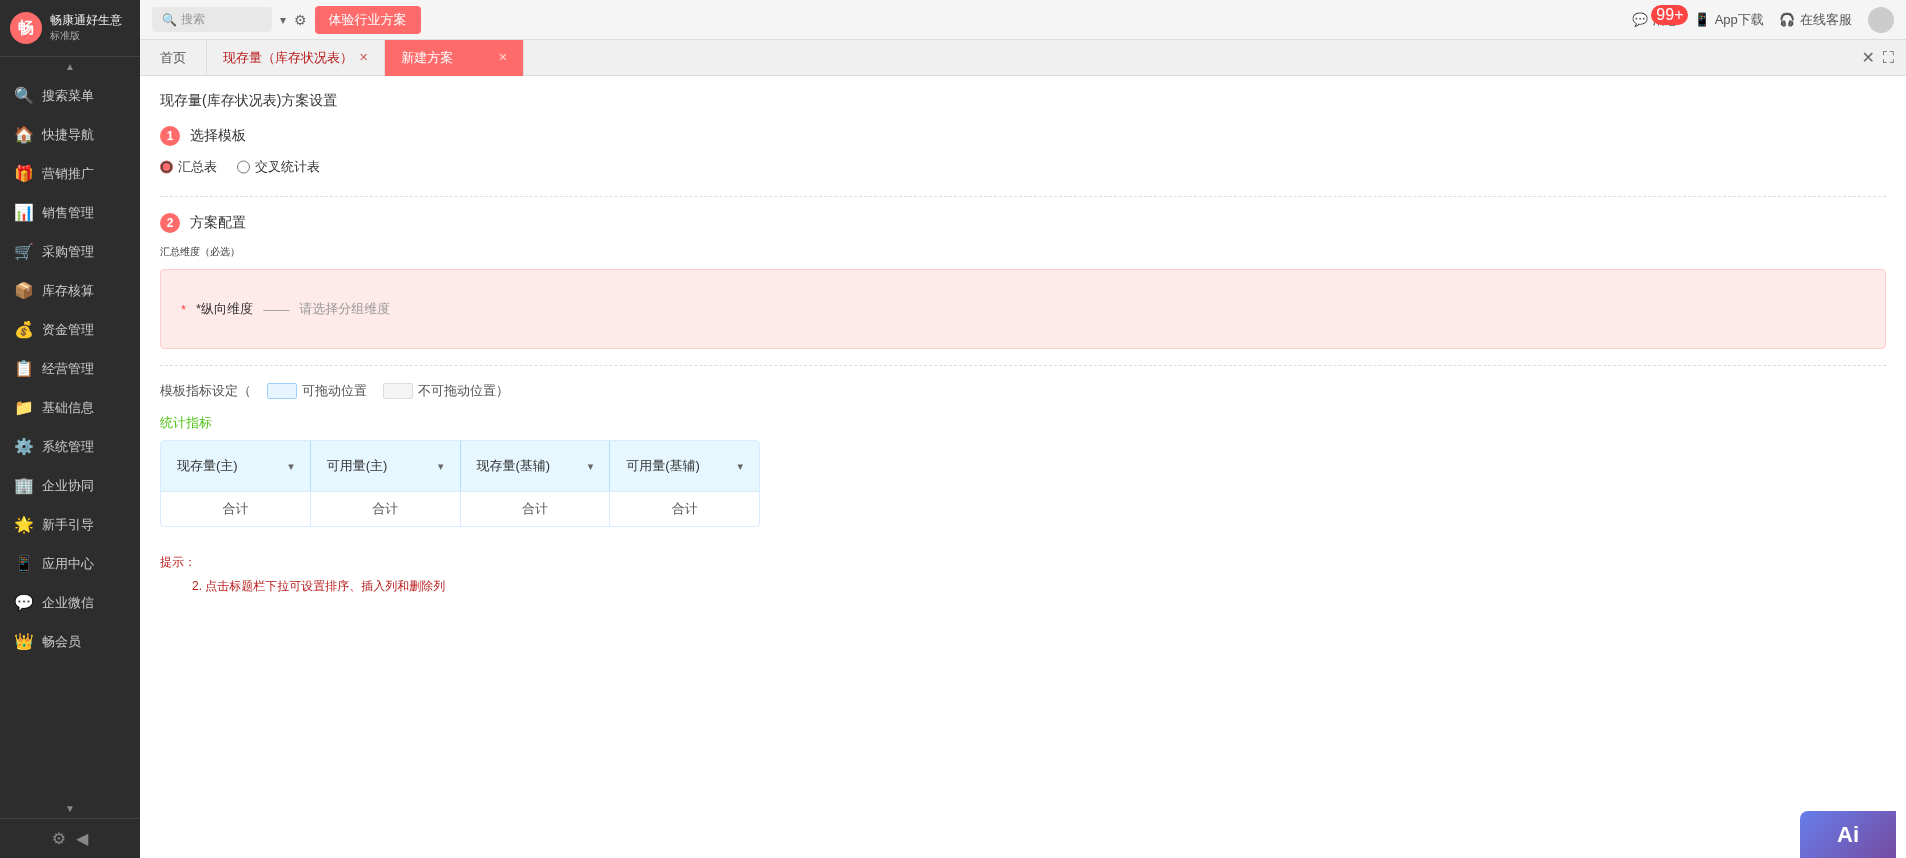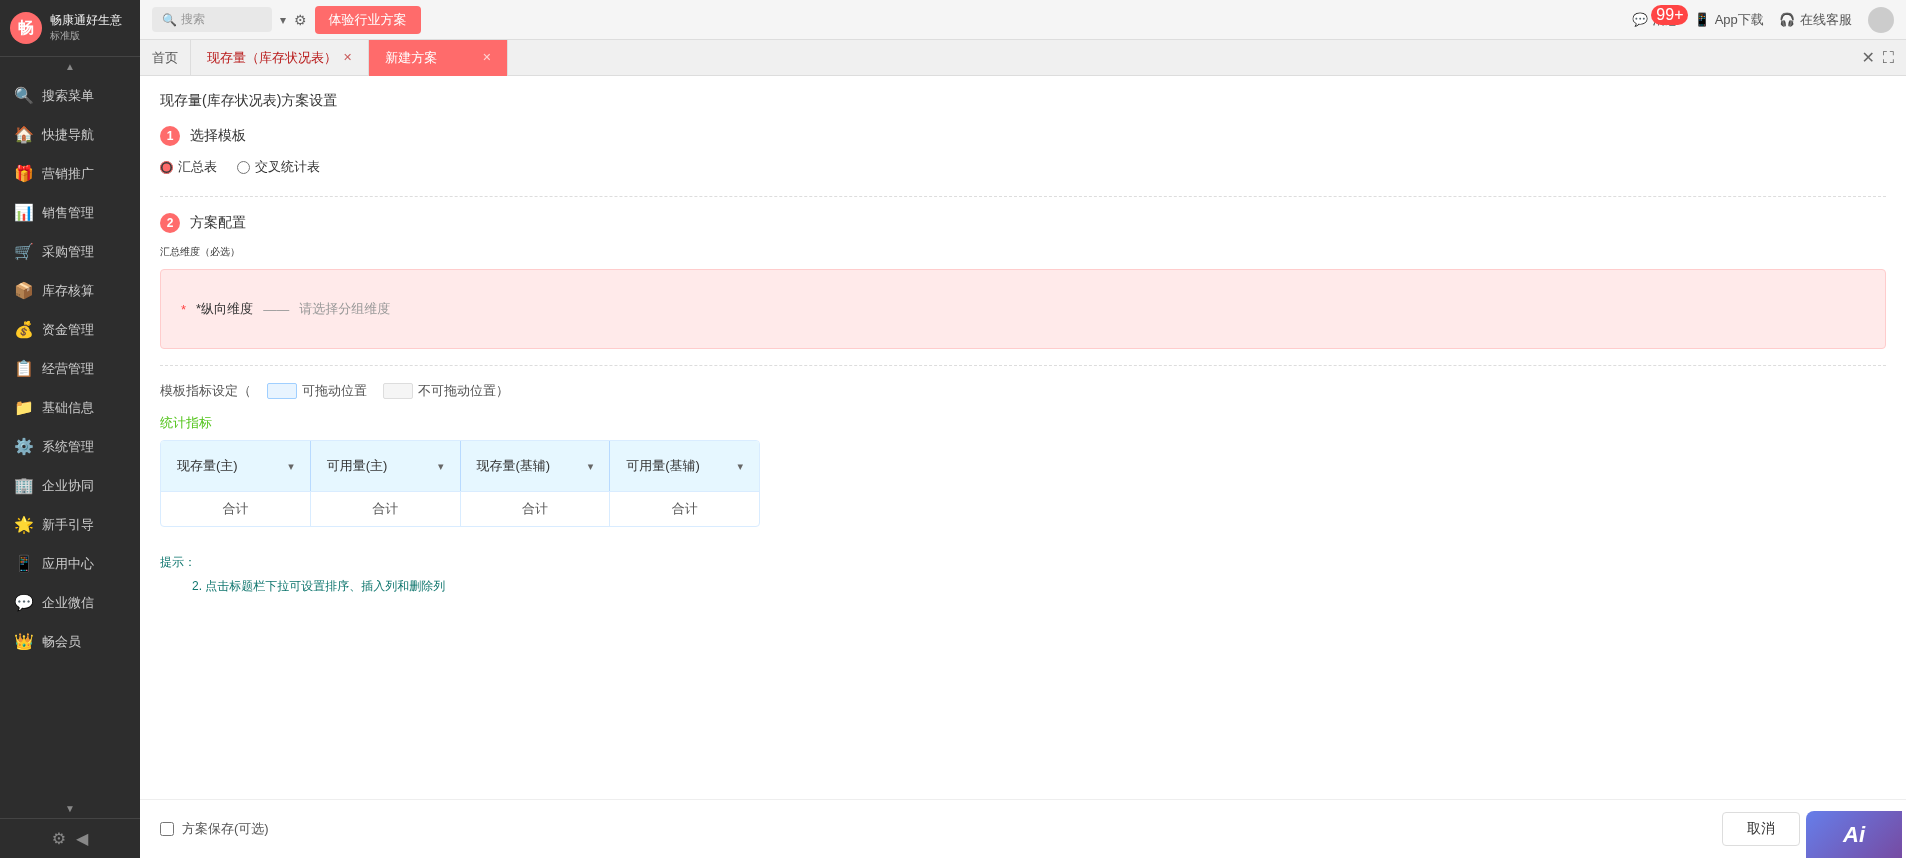--- a/index.html
+++ b/index.html
@@ -126,21 +126,21 @@
       font-size: 13px;
       color: #b91c1c;
       border-right: 1px solid #ddd;
     }
     .tab-item.active {
       background: #ff6b6b;
       color: white;
       gap: 45px;
     }
     .tab-item .tab-close { font-size: 11px; cursor: pointer; opacity: 0.7; }
-    .tab-home { padding: 0 12px; height: 36px; display: flex; align-items: center; color: #555; font-size: 13px; cursor: pointer; border-right: 1px solid #ddd; }
+    .tab-home { padding: 0 20px; height: 36px; display: flex; align-items: center; color: #555; font-size: 13px; cursor: pointer; border-right: 1px solid #ddd; }
 
     .tabs-right-controls {
       margin-left: auto;
       display: flex; align-items: center; gap: 8px; padding-right: 12px;
     }
     .tab-control-btn { font-size: 16px; cursor: pointer; color: #666; }
 
     
     .content {
       flex: 1;
@@ -158,21 +158,21 @@
       width: 20px; height: 20px;
       background: #ff6b6b;
       color: white;
       border-radius: 50%;
       display: flex; align-items: center; justify-content: center;
       font-size: 12px; font-weight: bold; flex-shrink: 0;
     }
     .step-title { font-size: 14px; color: #333; font-weight: 500; }
 
     .radio-group { display: flex; gap: 20px; align-items: center; }
-    .radio-item { display: flex; align-items: center; gap: 5px; cursor: pointer; font-size: 13px; color: #333; }
+    .radio-item { display: flex; gap: 5px; cursor: pointer; font-size: 13px; color: #333; }
     .radio-item input[type=radio] { accent-color: #ff6b6b; }
 
     .section-divider { border: none; border-top: 1px dashed #ddd; margin: 16px 0; }
 
     
     .config-label { font-size: 10px; color: #333; margin-bottom: 10px; }
     .dimension-box {
       background: #ffeaea;
       border: 1px solid #ffcccc;
       border-radius: 4px;
@@ -233,21 +233,21 @@
       border-right: 1px solid #d9ecff;
       border-top: 1px solid #d9ecff;
       font-size: 13px; color: #555;
       min-width: 140px;
     }
     .stats-col-cell:last-child { border-right: none; }
 
     .chevron-icon { font-size: 11px; color: #666; cursor: pointer; }
 
     
-    .tips-section { margin-top: 20px; color: #0f766e; font-size: 12px; line-height: 2; }
+    .tips-section { margin-top: 20px; color: #b91c1c; font-size: 12px; line-height: 2; }
     .tips-section .tip-item { display: flex; gap: 4px; }
 
     
     .page-footer {
       border-top: 1px solid #eee;
       padding: 12px 20px;
       display: flex; align-items: center; gap: 8px;
       background: white;
     }
     .save-checkbox { width: 14px; height: 14px; cursor: pointer; }
@@ -272,29 +272,28 @@
       border-radius: 4px;
       background: #ff6b6b;
       font-size: 14px;
       cursor: pointer;
       color: white;
     }
 
     
     .ai-floating {
       position: fixed;
-      bottom: 0; right: 4px;
+      bottom: 0; right: 10px;
       width: 96px; height: 47px;
       background: linear-gradient(135deg, #667eea, #764ba2);
       border-radius: 8px 0 0 0;
       display: flex; align-items: center; justify-content: center;
       color: white; font-size: 22px; font-weight: bold;
       cursor: pointer;
       z-index: 1000;
-      font-style: italic;
     }
   </style>
 </head>
 <body>
 
 <div class="sidebar">
   <div class="sidebar-logo">
     <div class="sidebar-logo-icon">畅</div>
     <div>
       <div class="sidebar-logo-text">畅康通好生意</div>
@@ -507,25 +506,17 @@
         <div class="tip-item">
           <span>提示：</span>
         </div>
         <div class="tip-item">
           <span style="margin-left:32px;">2. 点击标题栏下拉可设置排序、插入列和删除列</span>
         </div>
       </div>
     </div>
   </div>
 
-  <div class="page-footer">
-    <input type="checkbox" class="save-checkbox" style="">
-    <span class="save-label">方案保存(可选)</span>
-    <div class="footer-buttons">
-      <button class="btn-cancel">取消</button>
-      <button class="btn-query">查询</button>
-    </div>
-  </div>
 </div>
 
 <div class="ai-floating">
   <span>Ai</span>
 </div>
 
 </body></html>

